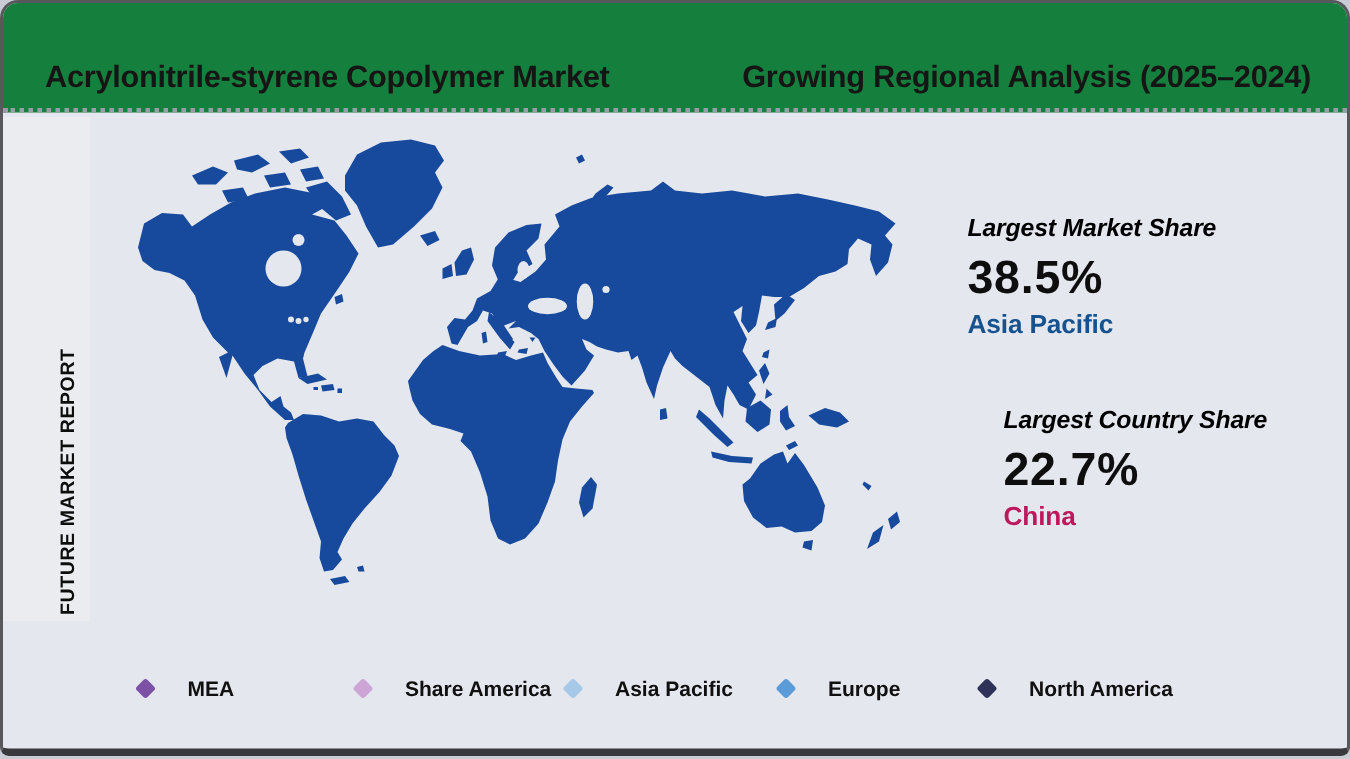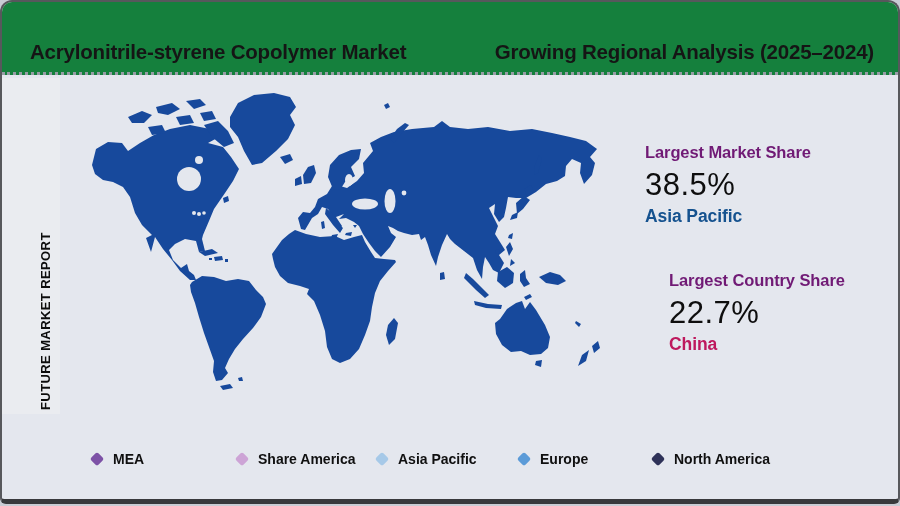--- a/index.html
+++ b/index.html
@@ -22,29 +22,29 @@
     position:absolute;left:30px;top:228px;height:180px;width:26px;
     writing-mode:vertical-rl;transform:rotate(180deg);
     font-size:13px;font-weight:bold;color:#0d0d0d;letter-spacing:0.4px;
     display:flex;align-items:center;white-space:nowrap;
   }
   .map-wrap{position:absolute;left:90px;top:85px;width:540px;height:330px;}
   .map-wrap svg{width:100%;height:100%;display:block;}
   .stats{position:absolute;left:643px;top:141px;width:250px;}
   .stat-group{margin-bottom:34px;}
   .stat-group.second{margin-top:44px;margin-left:24px;}
-  .stat-label{font-size:16.5px;font-weight:bold;color:#701a75;letter-spacing:-0.1px;}
-  .stat-value{font-size:31px;font-weight:normal;color:#0e0e0e;margin-top:5px;letter-spacing:0.5px;}
+  .stat-label{font-size:16.5px;font-weight:bold;color:#000000;letter-spacing:-0.1px;font-style:italic;}
+  .stat-value{font-size:31px;font-weight:bold;color:#0e0e0e;margin-top:5px;letter-spacing:0.5px;}
   .stat-region{font-size:17.5px;font-weight:bold;margin-top:3px;letter-spacing:-0.1px;}
   .legend{position:absolute;left:0;top:447px;width:100%;height:20px;}
   .legend-item{position:absolute;display:flex;align-items:center;height:20px;}
   .legend-marker{
     width:10px;height:10px;border-radius:2px;transform:rotate(45deg);flex:0 0 auto;
   }
-  .legend-label{margin-left:11px;font-size:14px;font-weight:bold;color:#101010;white-space:nowrap;}
+  .legend-label{margin-left:23px;font-size:14px;font-weight:bold;color:#101010;white-space:nowrap;}
 </style>
 </head>
 <body>
 
 <div class="frame">
 
   <div class="header">
     <div class="title">Acrylonitrile-styrene Copolymer Market</div>
     <div class="title">Growing Regional Analysis (2025–2024)</div>
   </div>

